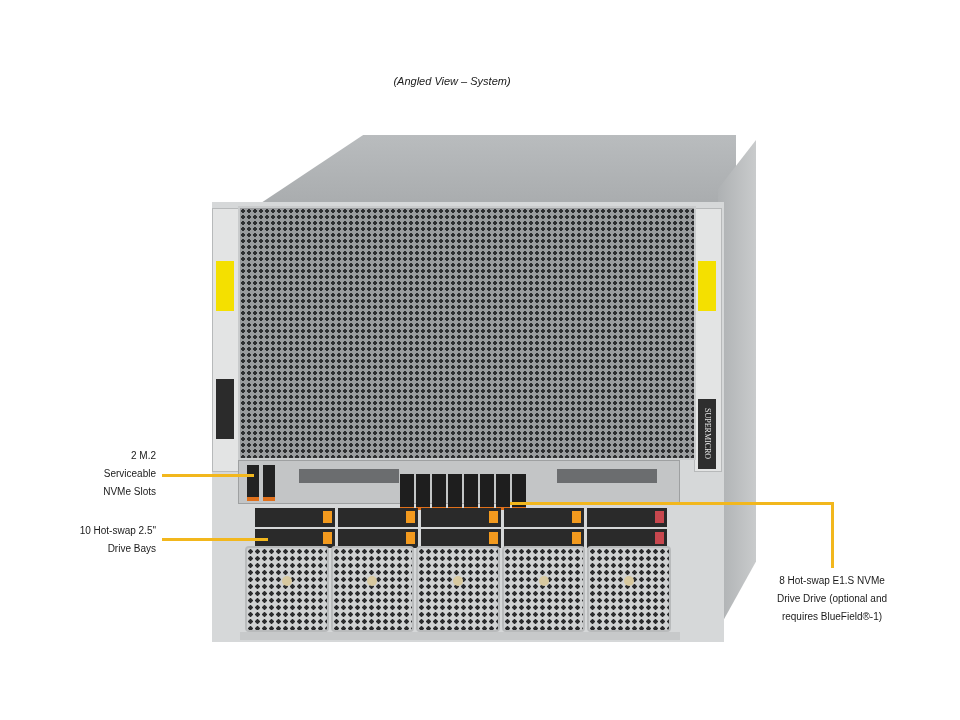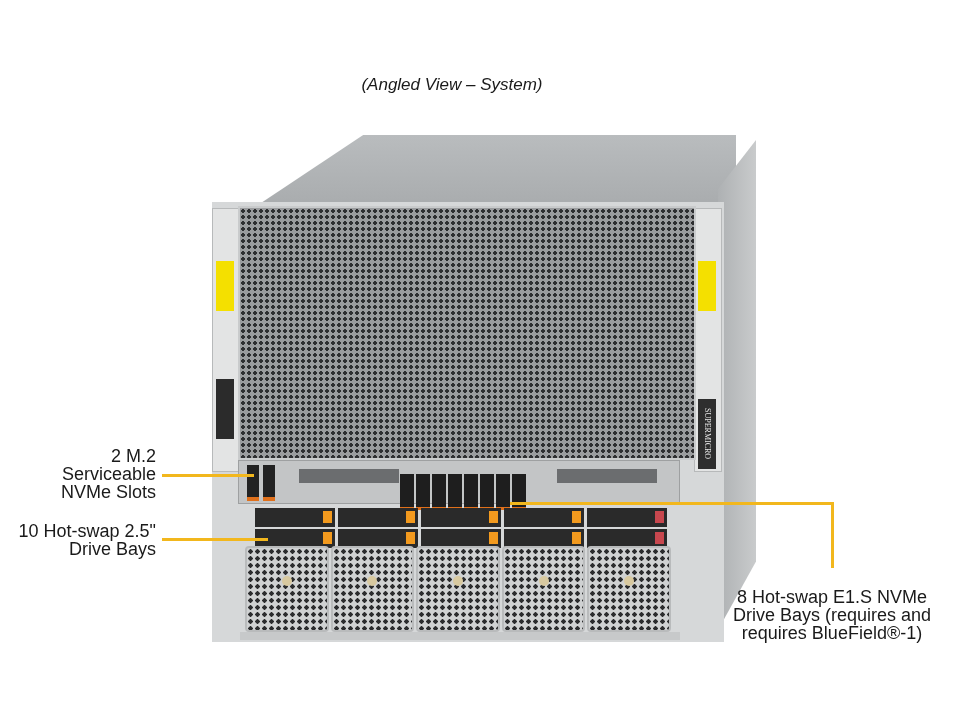--- a/index.html
+++ b/index.html
@@ -1,18 +1,18 @@
 <!DOCTYPE html>
 <html><head>
 <meta charset="utf-8">
 <style>
   html,body{margin:0;padding:0;background:#ffffff;}
   body{width:960px;height:720px;position:relative;overflow:hidden;font-family:"Liberation Sans",sans-serif;color:#1a1a1a;}
-  .caption{position:absolute;top:75px;left:0;width:904px;text-align:center;font-style:italic;font-size:17px;}
-  .label{position:absolute;font-size:18px;line-height:18px;}
+  .caption{position:absolute;top:75px;left:0;width:904px;text-align:center;font-style:italic;font-size:11px;}
+  .label{position:absolute;font-size:10px;line-height:18px;}
   .label.right-align{text-align:right;}
   .label.center{text-align:center;}
   .leader{position:absolute;background:#f2b71d;}
   
   .top{position:absolute;left:258px;top:135px;width:478px;height:70px;background:linear-gradient(180deg,#b9bcbe,#a9acae);clip-path:polygon(22% 0,100% 0,100% 100%,0 100%);}
   .side{position:absolute;left:718px;top:140px;width:38px;height:490px;background:linear-gradient(90deg,#aeb1b3,#c9cbcc);clip-path:polygon(0 10%,100% 0,100% 86%,0 100%);}
   .front{position:absolute;left:212px;top:202px;width:512px;height:440px;background:#d6d8d9;}
   .ear{position:absolute;top:208px;width:26px;height:262px;background:#e3e4e4;border:1px solid #b7b9ba;}
   .ear.left{left:212px;}
   .ear.right{left:694px;}
@@ -145,17 +145,17 @@
 <div class="leader" style="left:162px;top:474px;width:92px;height:3px;"></div>
 
 <div class="label right-align" style="left:10px;top:522px;width:146px;">
   <div>10 Hot-swap 2.5"</div>
   <div>Drive Bays</div>
 </div>
 <div class="leader" style="left:162px;top:538px;width:106px;height:3px;"></div>
 
 <div class="leader" style="left:510px;top:502px;width:323px;height:3px;"></div>
 <div class="leader" style="left:831px;top:502px;width:3px;height:66px;"></div>
-<div class="label center" style="left:716px;top:572px;width:232px;margin-top:16px;">
+<div class="label center" style="left:716px;top:572px;width:232px;">
   <div>8 Hot-swap E1.S NVMe</div>
-  <div>Drive Bays (requires and</div>
+  <div>Drive Drive (optional and</div>
   <div>requires BlueField®-1)</div>
 </div>
 
 </body></html>

